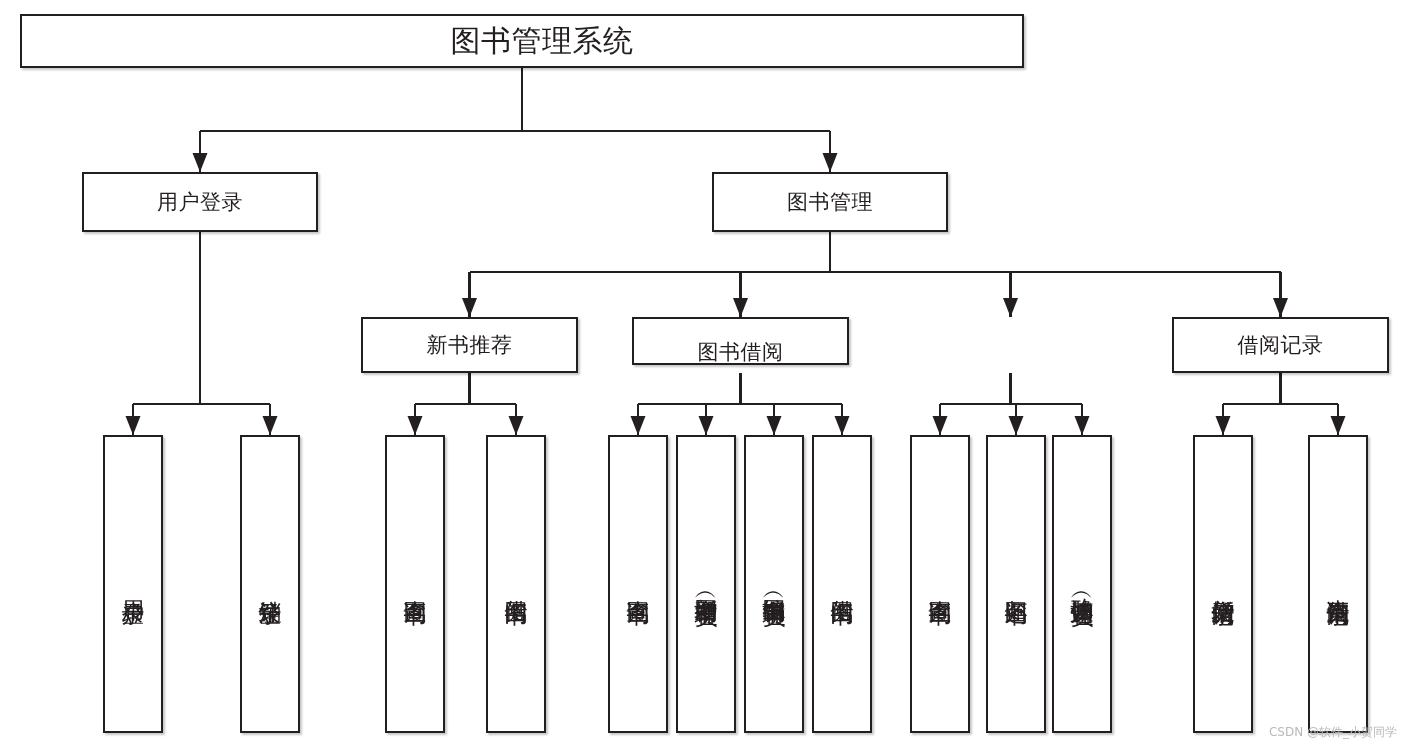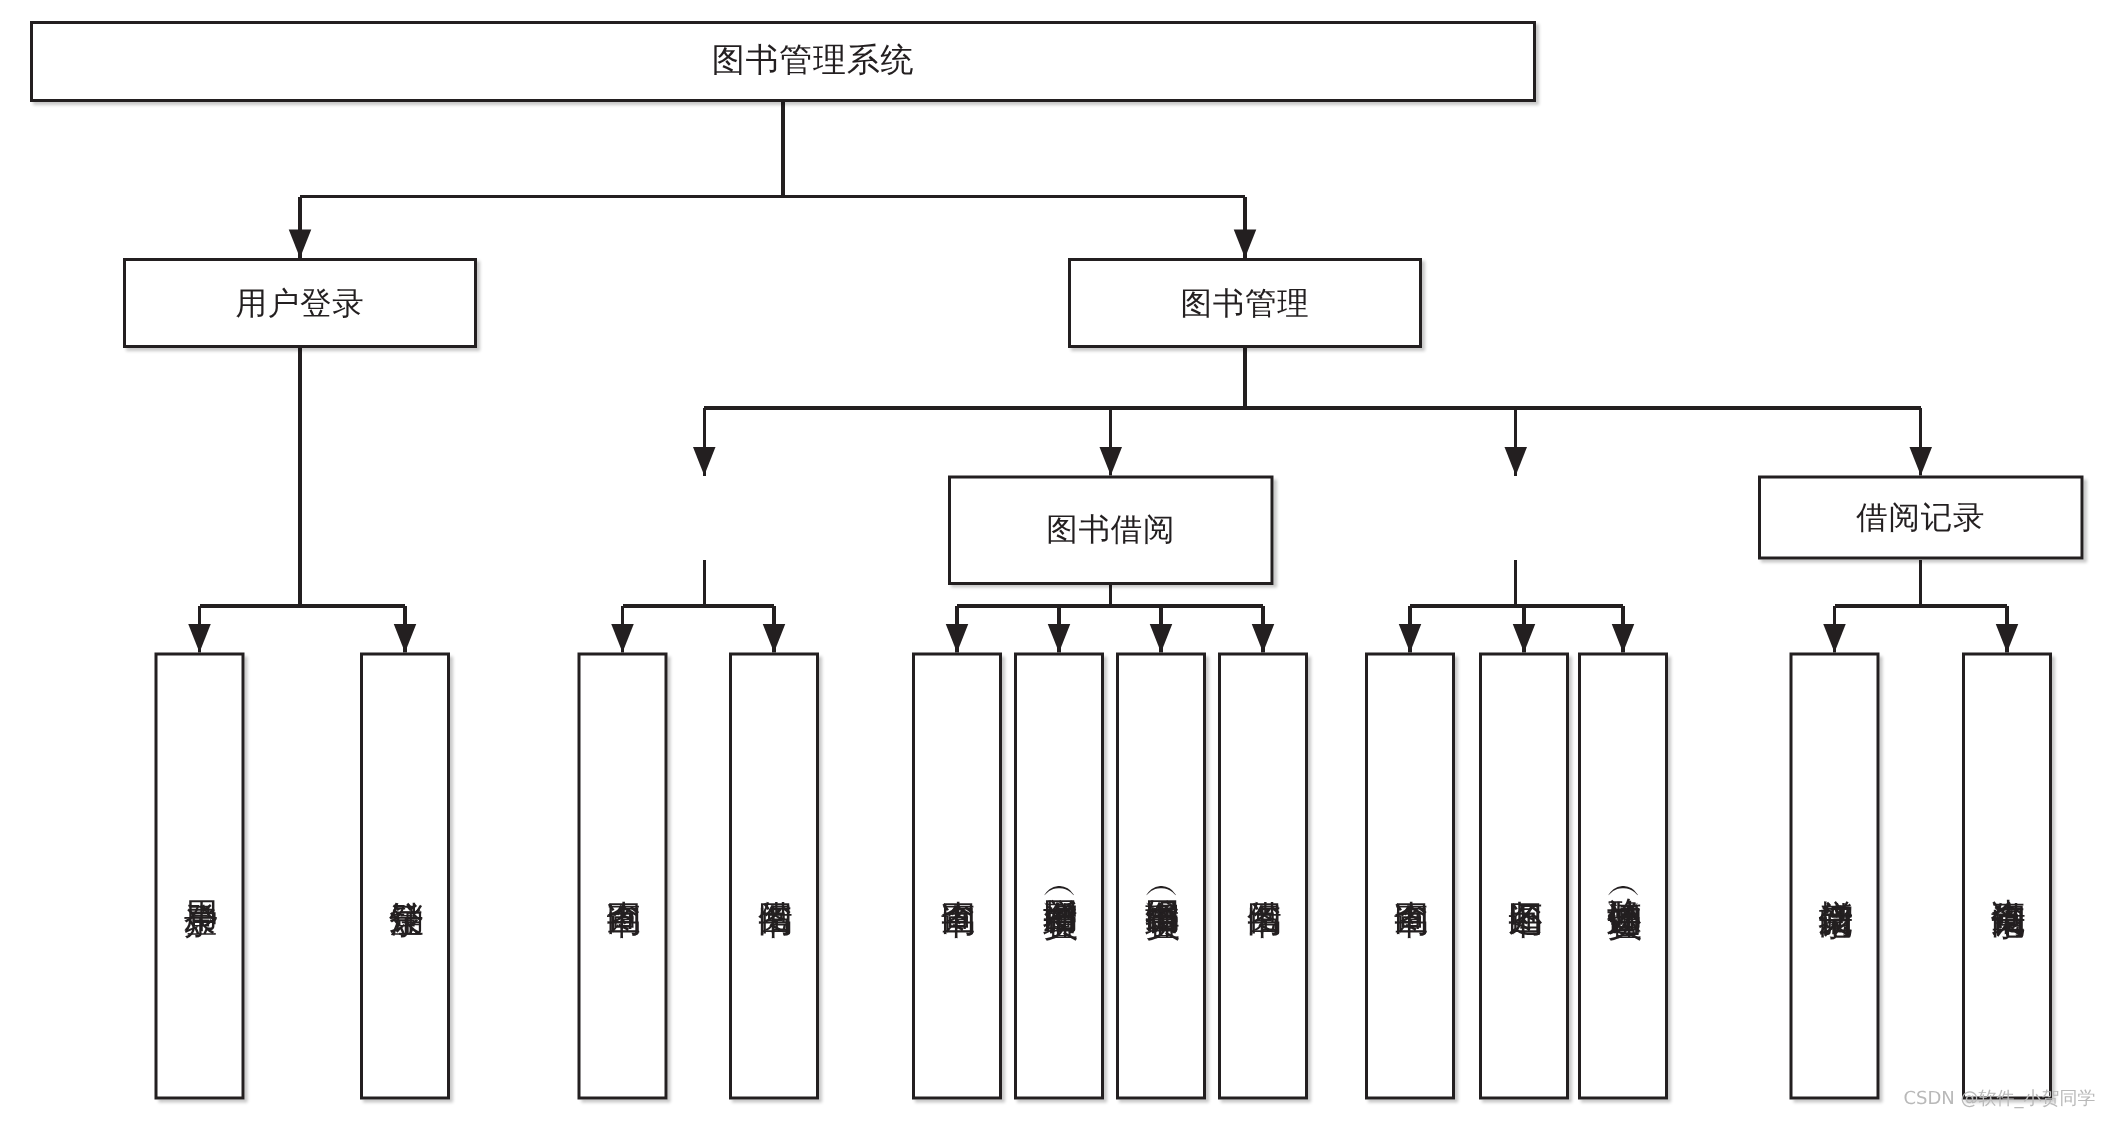--- a/index.html
+++ b/index.html
@@ -41,21 +41,21 @@
     color: #231f20;
     text-align: center;
     line-height: 1.05;
     letter-spacing: 0.5px;
     white-space: nowrap;
   }
   .node.h .label {
     font-size: 21px;
   }
   .node.root .label {
-    font-size: 22px;
+    font-size: 30px;
     margin-left: 40px;
   }
   .node.v {
     align-items: center;
     justify-content: center;
     padding: 6px 0;
   }
   .node.v .label {
     writing-mode: vertical-rl;
     text-orientation: upright;
@@ -138,21 +138,24 @@
     <span class="label">图书管理系统</span>
   </div>
 
   <div class="node h" style="left: 82px; top: 172px; width: 236px; height: 60px;">
     <span class="label">用户登录</span>
   </div>
   <div class="node h" style="left: 712px; top: 172px; width: 236px; height: 60px;">
     <span class="label">图书管理</span>
   </div>
 
-  <div class="node h" style="left: 632px; top: 317px; width: 217px; height: 73px;">
+  <div class="node h" style="left: 361px; top: 317px; width: 217px; height: 56px;">
+    <span class="label">新书推荐</span>
+  </div>
+  <div class="node h" style="left: 632px; top: 317px; width: 217px; height: 48px; align-items: flex-end;">
     <span class="label">图书借阅</span>
   </div>
   <div class="node h" style="left: 1172px; top: 317px; width: 217px; height: 56px;">
     <span class="label">借阅记录</span>
   </div>
 
   <div class="node v" style="left: 103px; top: 435px; width: 60px; height: 298px;">
     <span class="label">用户登录</span>
   </div>
   <div class="node v" style="left: 240px; top: 435px; width: 60px; height: 298px;">

